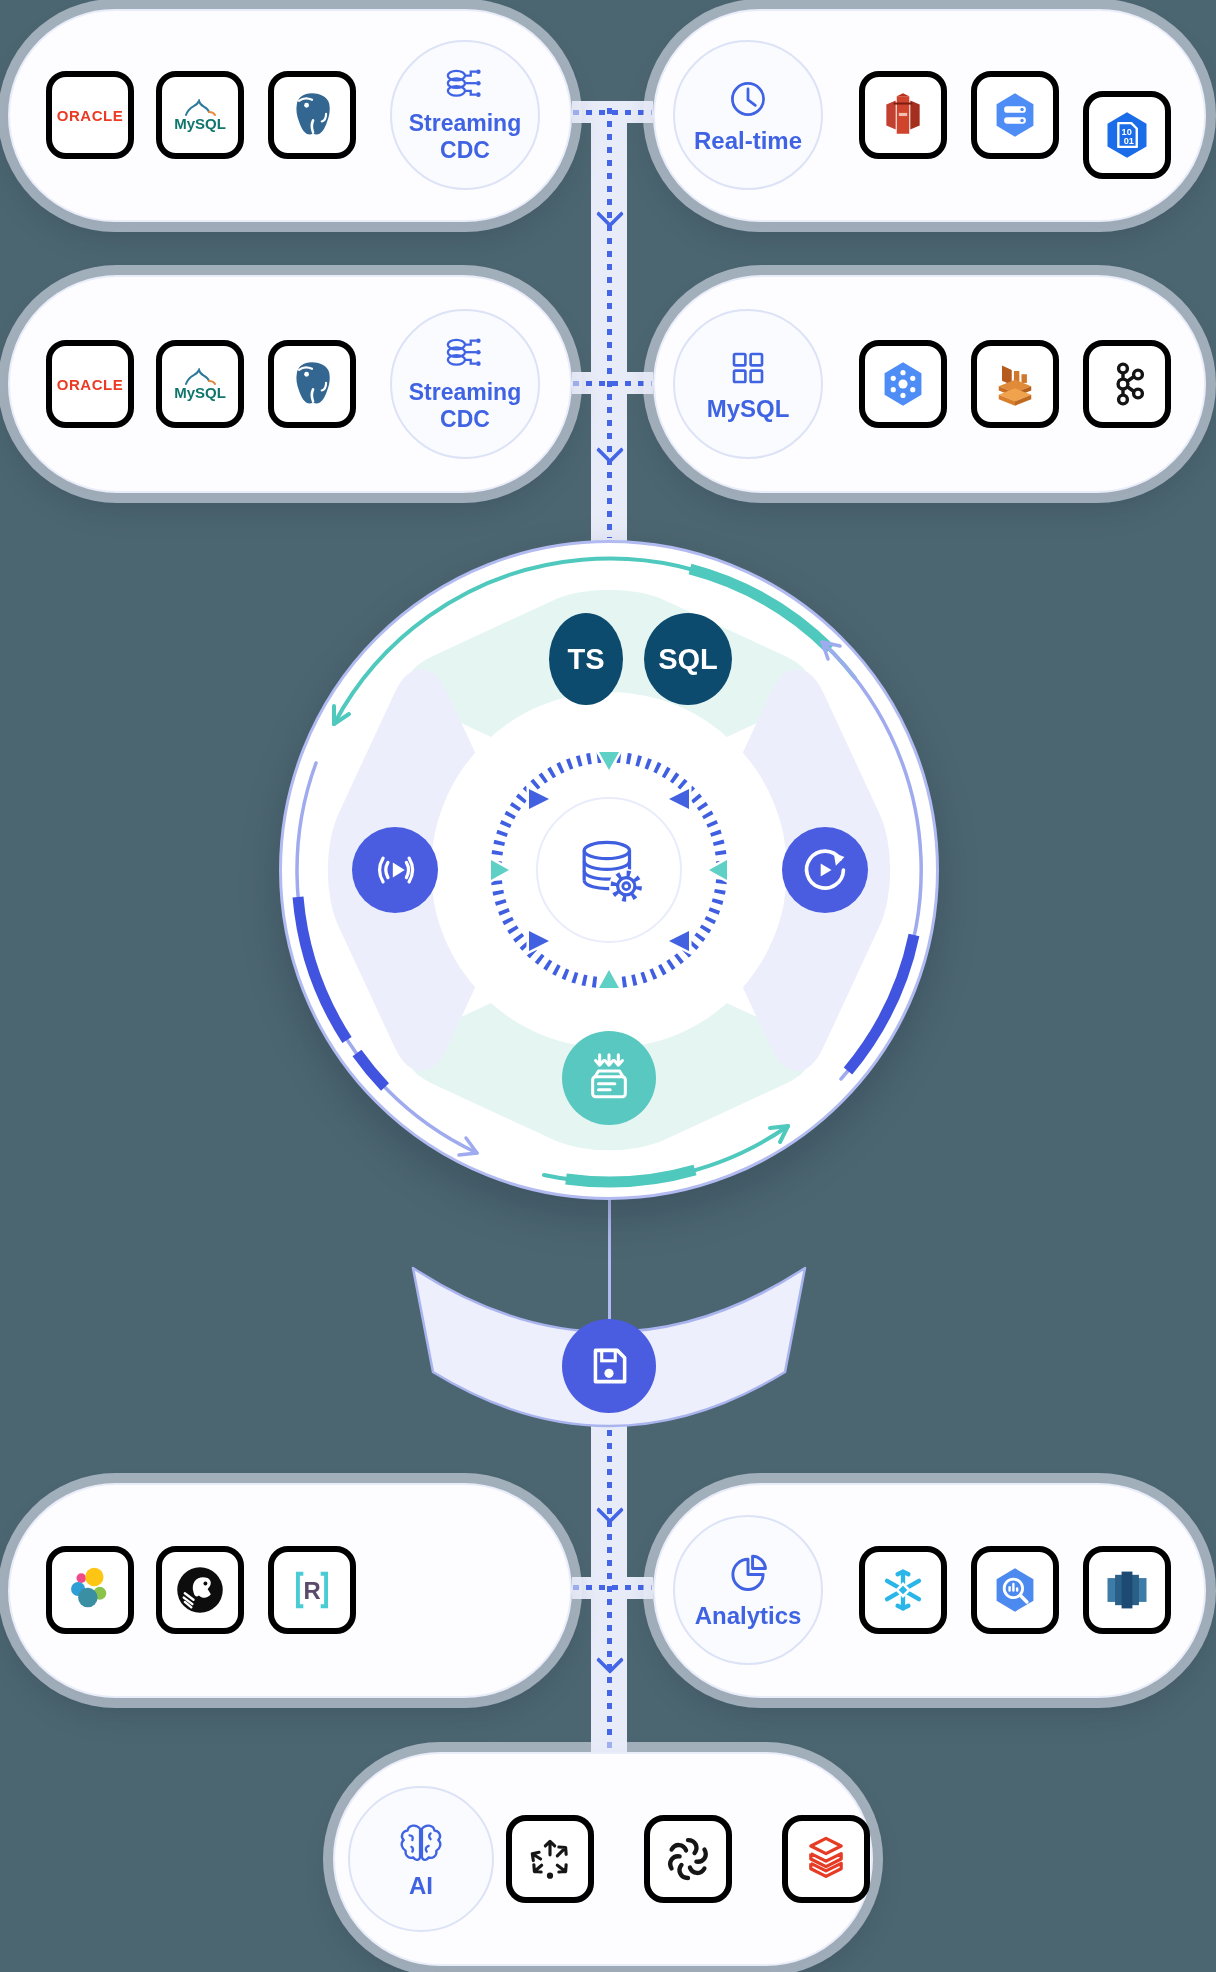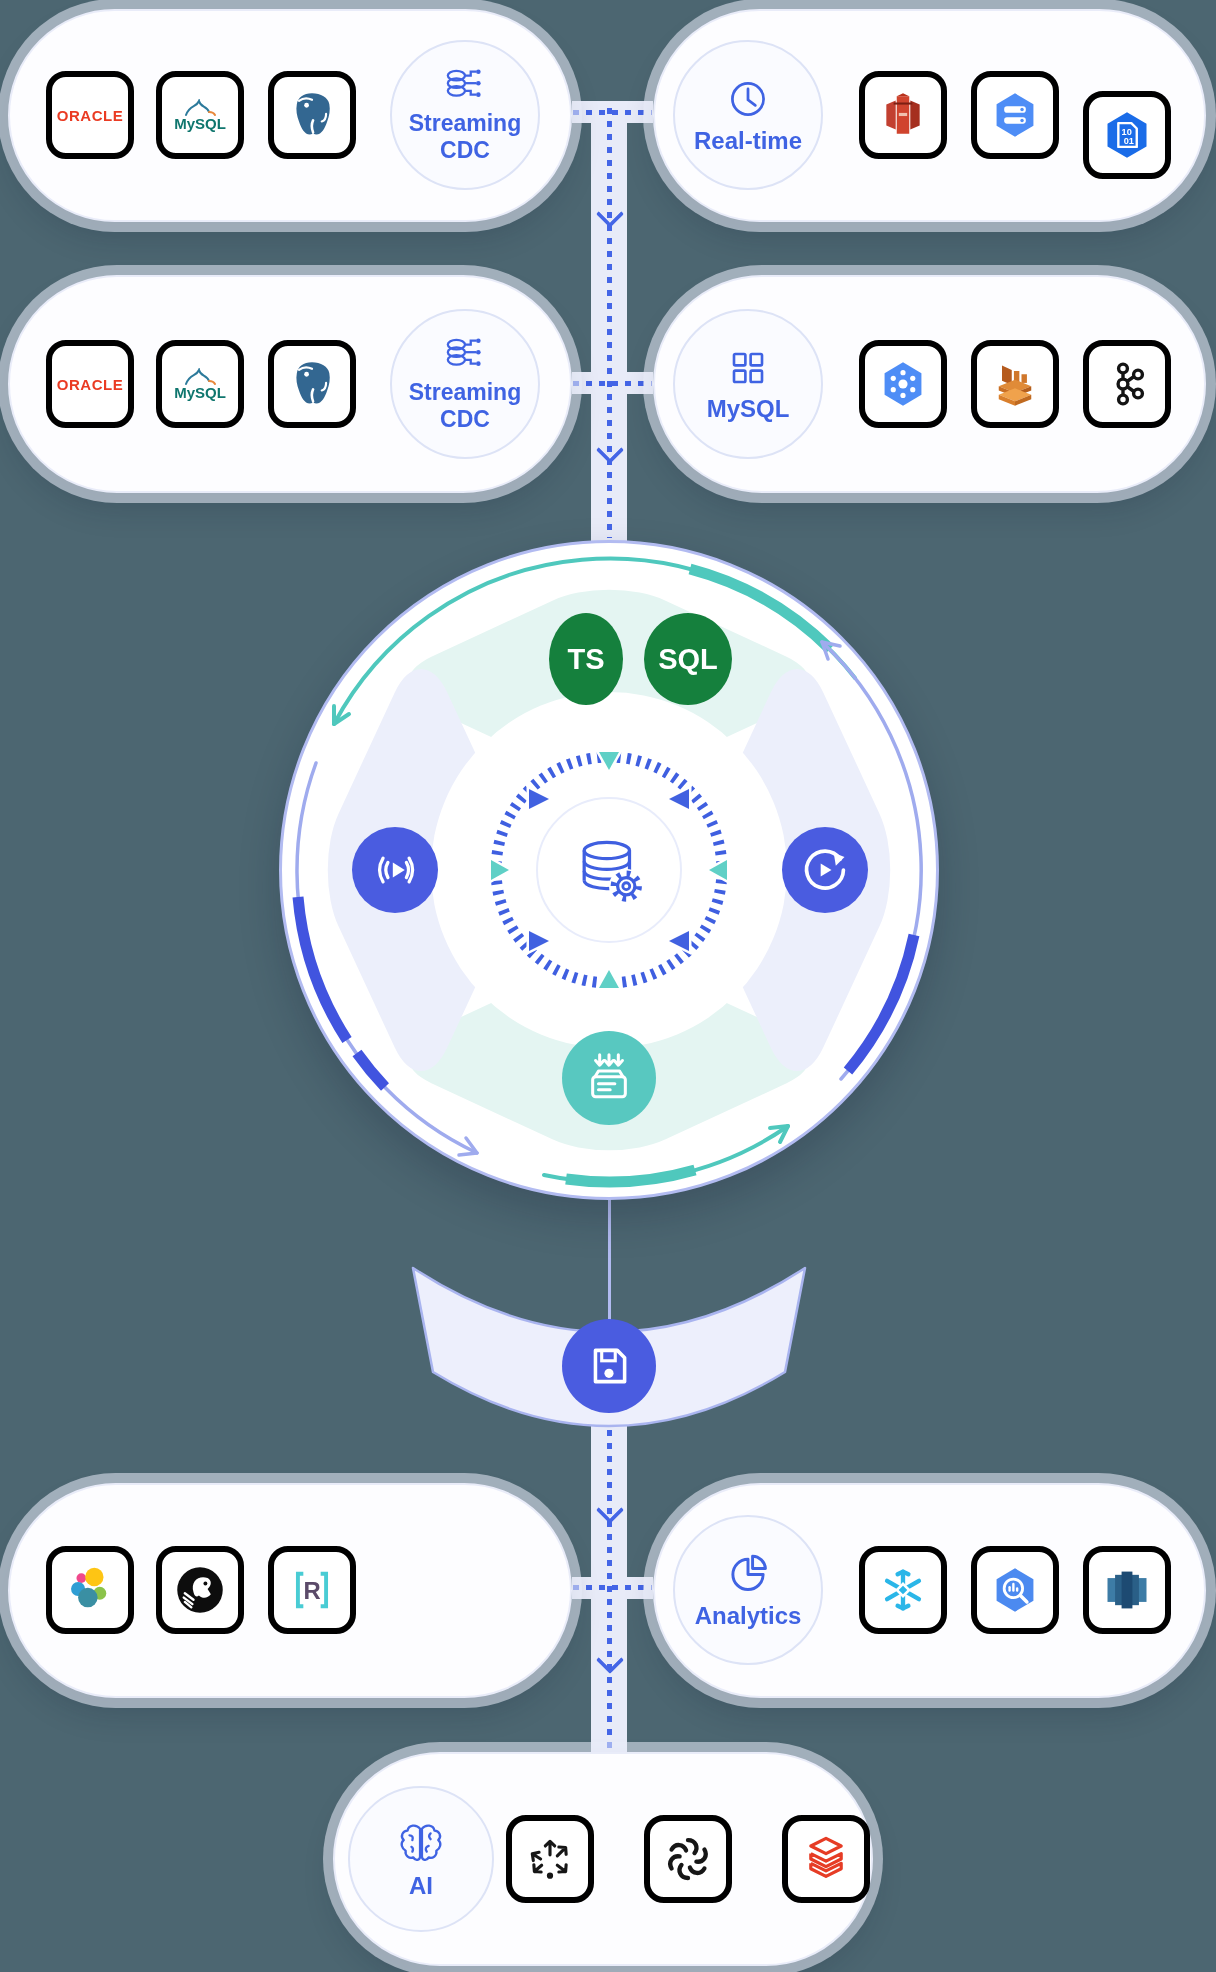--- a/index.html
+++ b/index.html
@@ -39,21 +39,21 @@
         background:#ffffff;border:3px solid #b2bbf1;box-sizing:border-box;
         box-shadow:0 18px 40px rgba(12,22,45,.22);}
   .petal{position:absolute;width:240px;height:240px;border-radius:58px;}
   .petal.mint{background:#e4f5f2;}
   .petal.lav{background:#eceffb;}
   .petal.h{transform:scale(1.38,.64) rotate(45deg);}
   .petal.v{transform:scale(.64,1.38) rotate(45deg);}
   .white-mask{position:absolute;left:431px;top:692px;width:356px;height:356px;border-radius:50%;background:#fff;}
   .inner-circle{position:absolute;left:536px;top:797px;width:146px;height:146px;border-radius:50%;
         background:#fff;border:2px solid #e8ecfb;box-sizing:border-box;display:flex;align-items:center;justify-content:center;}
-  .tealpill{position:absolute;background:#15803d;border-radius:50%;display:flex;align-items:center;justify-content:center;
+  .tealpill{position:absolute;background:#0c4a6e;border-radius:50%;display:flex;align-items:center;justify-content:center;
         color:#fff;font-weight:700;font-size:29px;}
   .royal-circle{position:absolute;width:86px;height:86px;border-radius:50%;background:#4a5ce0;
         display:flex;align-items:center;justify-content:center;}
   .teal-circle{position:absolute;width:94px;height:94px;border-radius:50%;background:#58c8c0;
         display:flex;align-items:center;justify-content:center;}
   .abs{position:absolute;}
 </style>
 </head>
 <body>
 

